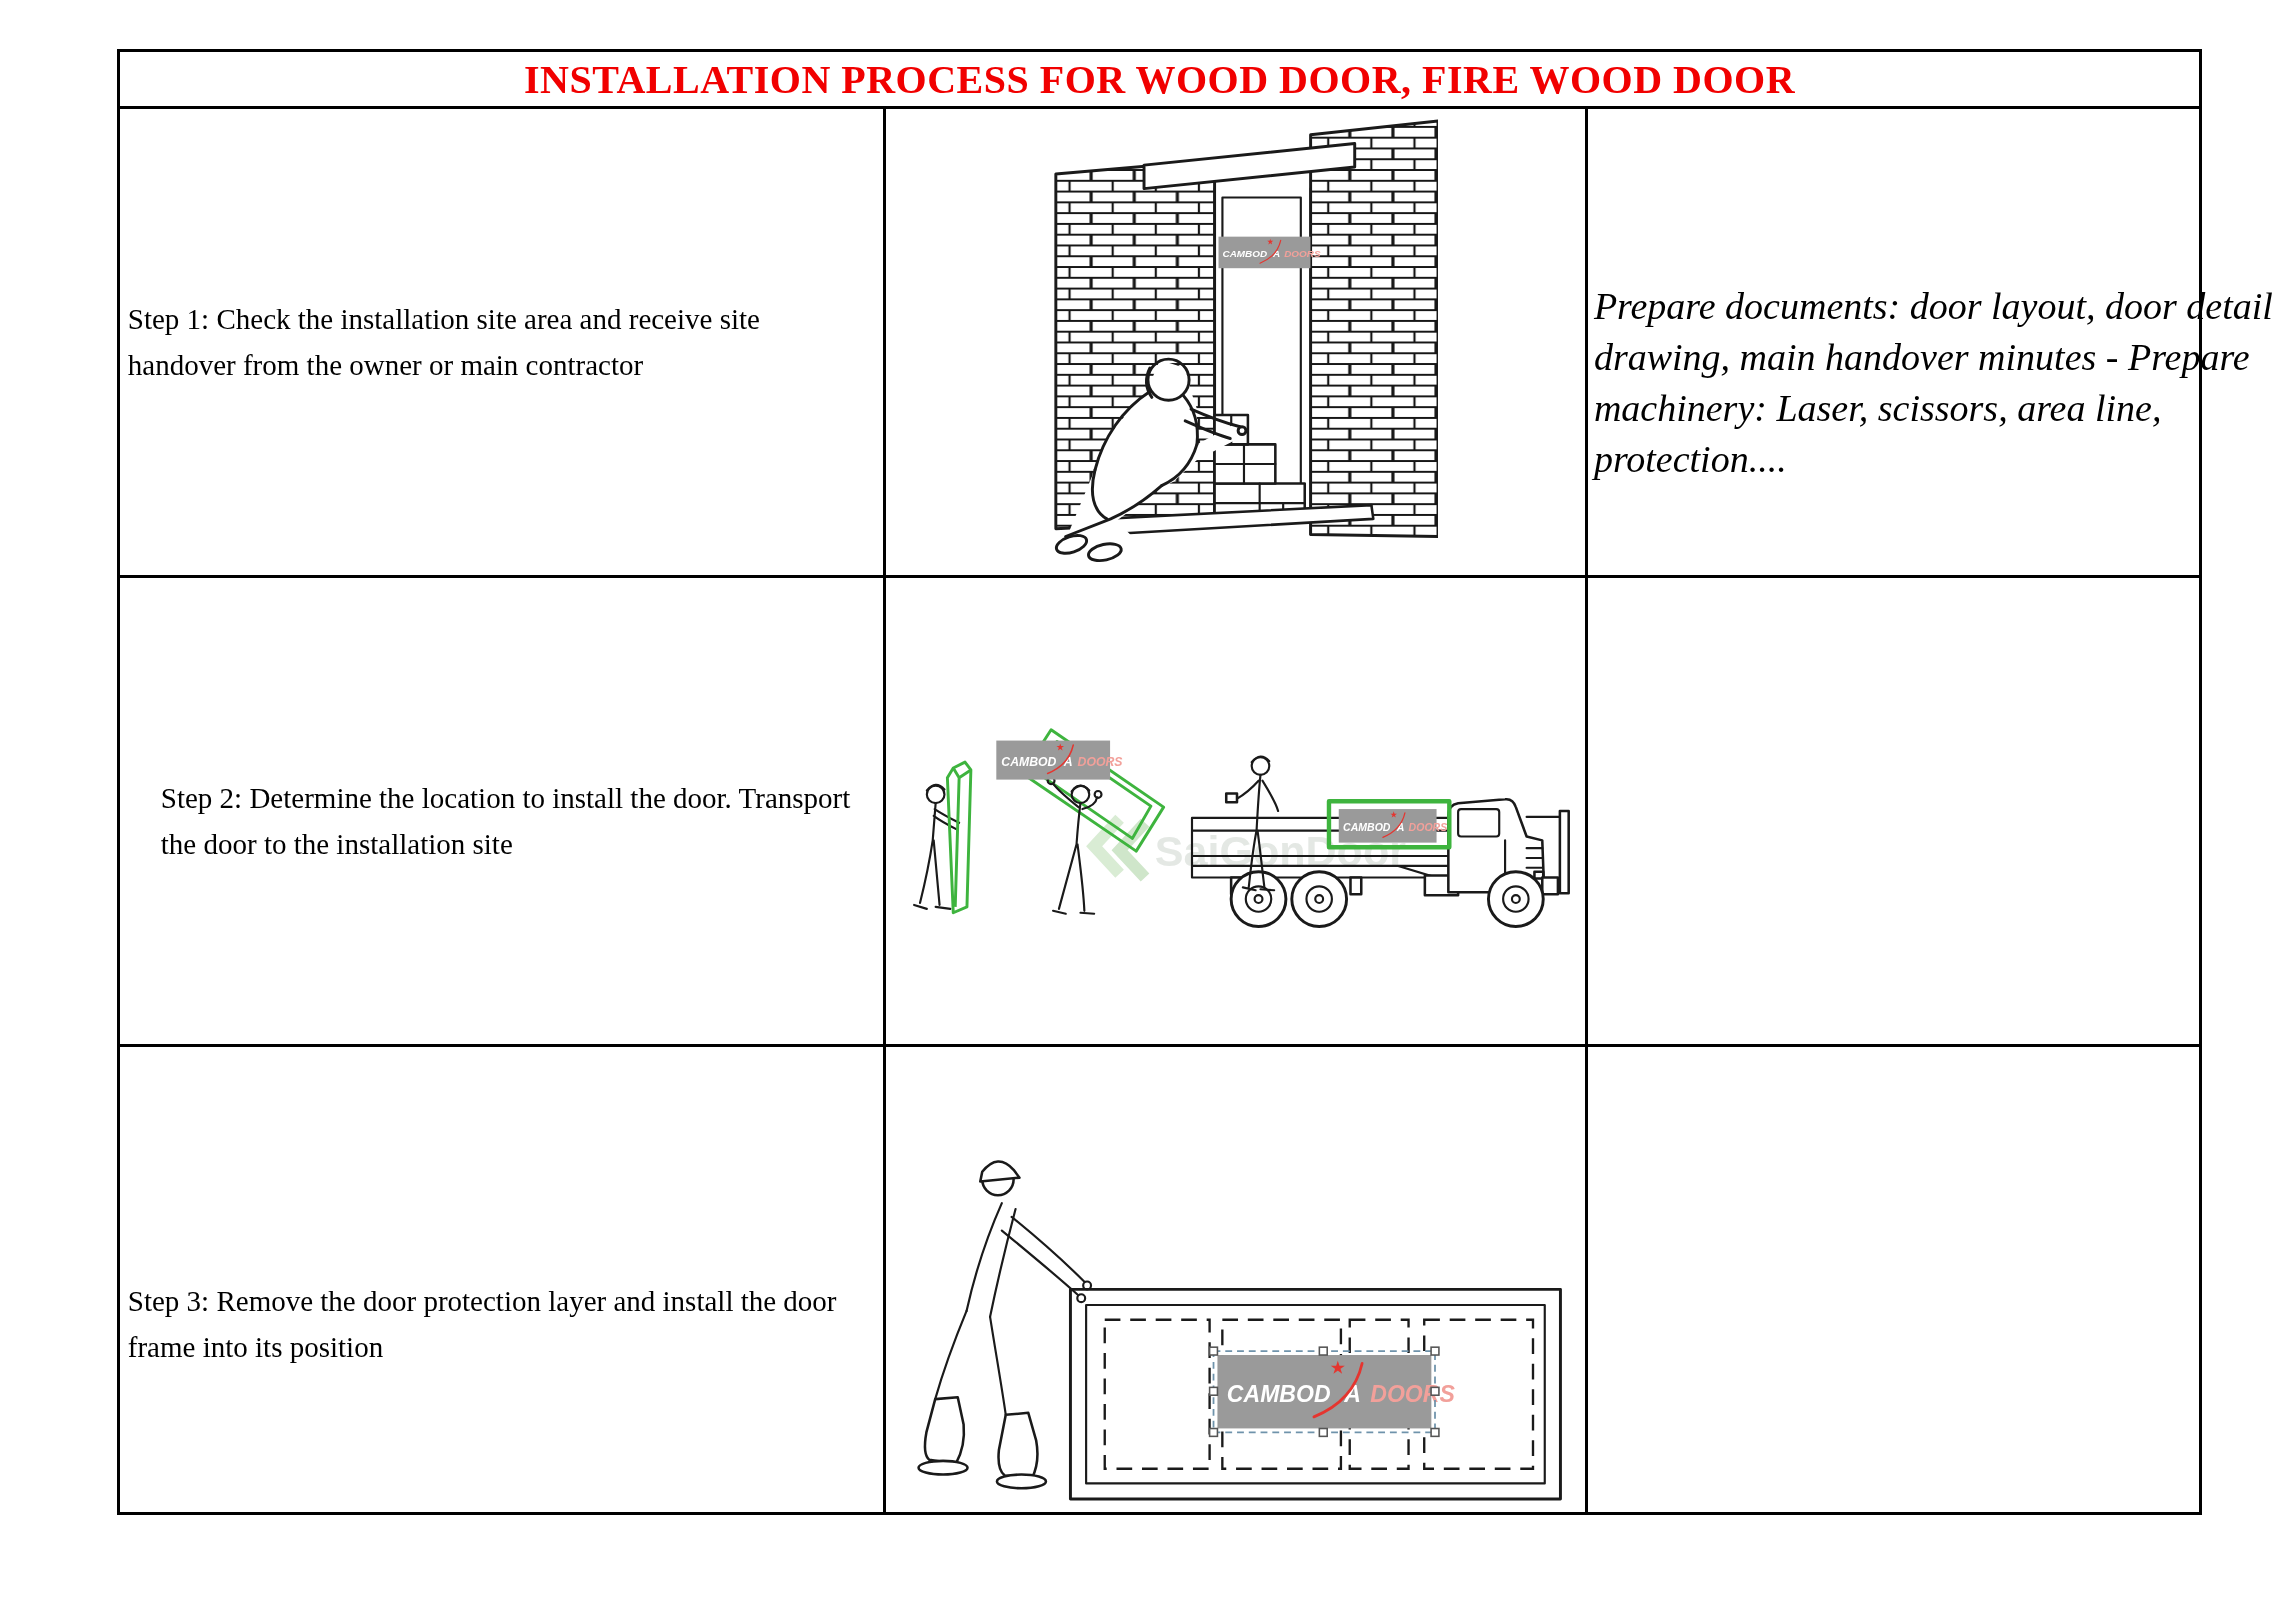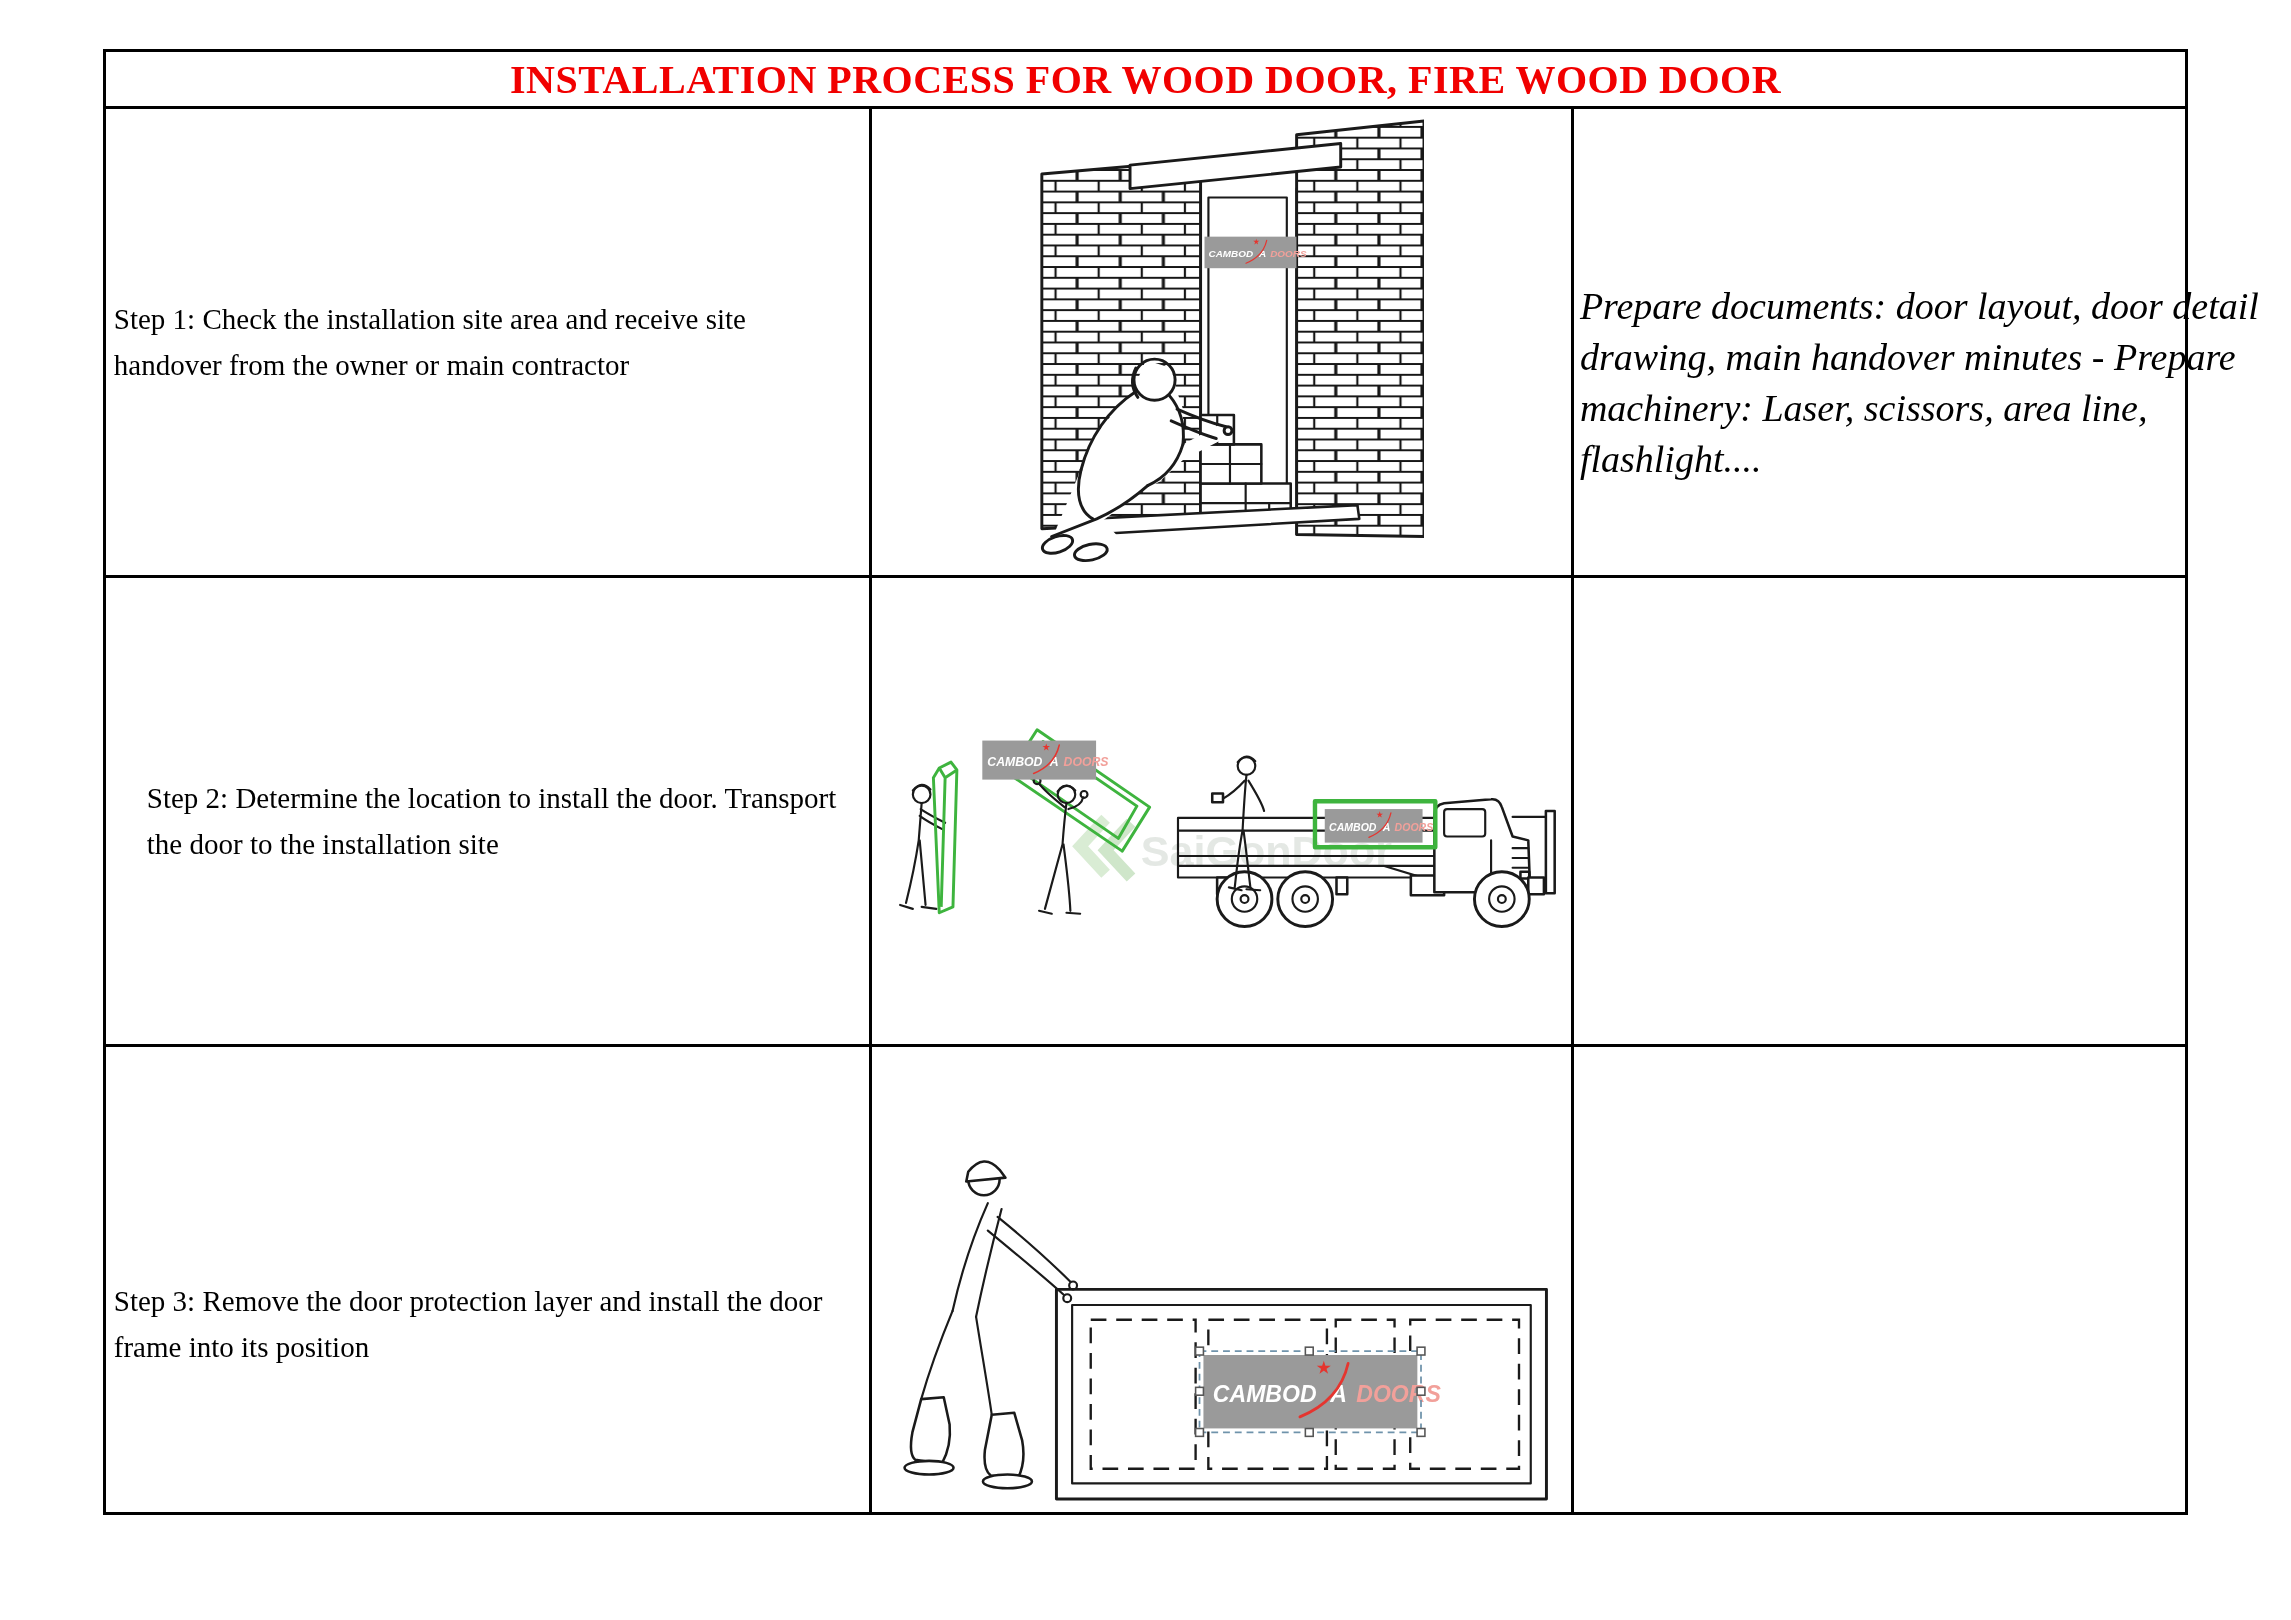--- a/index.html
+++ b/index.html
@@ -1,18 +1,18 @@
 <!DOCTYPE html>
 <html style="--title-red: #f10000; --drawing-ink: #1a1a1a; --line-green: #3eb43e; --logo-gray: #9a9a9a; --logo-doors-pink: #f2a09a; --logo-accent-red: #e5352f; --selection-blue: #6f93ab; --watermark-gray: #e4e8e4; --watermark-green: #d9ecd4; --watermark-green2: #cfe6ca;"><head>
 <meta charset="utf-8">
 <style>
   html,body{margin:0;padding:0;background:#fff;}
   .sheet{position:relative;width:2292px;height:1620px;background:#fff;overflow:hidden;
          font-family:"Liberation Serif",serif;color:#000;}
-  table.doc{position:absolute;left:103px;top:49px;width:2082px;border-collapse:collapse;table-layout:fixed;}
+  table.doc{position:absolute;left:117px;top:49px;width:2082px;border-collapse:collapse;table-layout:fixed;}
   table.doc td{border:3.9px solid #000;padding:0;vertical-align:middle;background:#fff;}
   tr.r-title{height:57px;}
   tr.r-step{height:469px;}
   tr.r-step3{height:468px;}
   .title-cell{text-align:center;font-weight:bold;font-size:40px;letter-spacing:0.5px;
               color:var(--title-red,#f10000);}
   .step-cell{vertical-align:middle;}
   .step-text{padding:0 11.8px 0 7.8px;font-size:29px;line-height:46px;}
   .step-text b{font-weight:normal;}
   .push-20{margin-top:19.6px;margin-left:33px;}
@@ -116,21 +116,21 @@
             <ellipse class="inkfill3" cx="24" cy="438" rx="16" ry="8" transform="rotate(-18 24 438)"></ellipse>
             <ellipse class="inkfill3" cx="58" cy="446" rx="17" ry="8" transform="rotate(-12 58 446)"></ellipse>
           </g>
         </svg>
       </td>
       <td class="note-cell">
         <div class="note-inner">
           <div class="note-line">Prepare documents: door layout, door detail</div>
           <div class="note-line">drawing, main handover minutes - Prepare</div>
           <div class="note-line">machinery: Laser, scissors, area line,</div>
-          <div class="note-line">flashlight....</div>
+          <div class="note-line">protection....</div>
         </div>
       </td>
     </tr>
 
     <tr class="r-step">
       <td class="step-cell">
         <div class="step-text push-20"><b>Step 2:</b> <span>Determine the location to install the door. Transport the door to the installation site</span></div>
       </td>
       <td class="illu-cell">
         <svg id="illu2" class="illu" width="698" height="272" viewBox="0 0 712 278">

